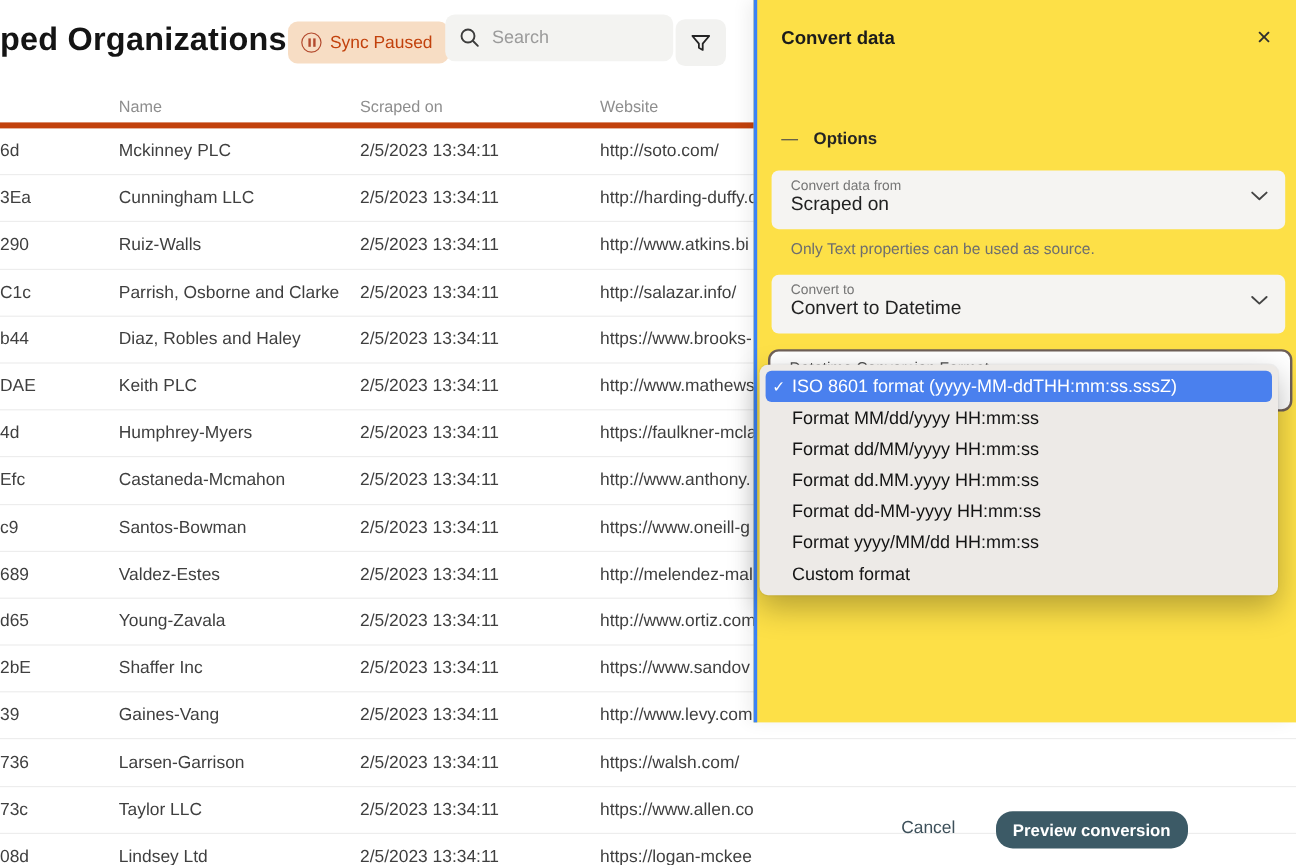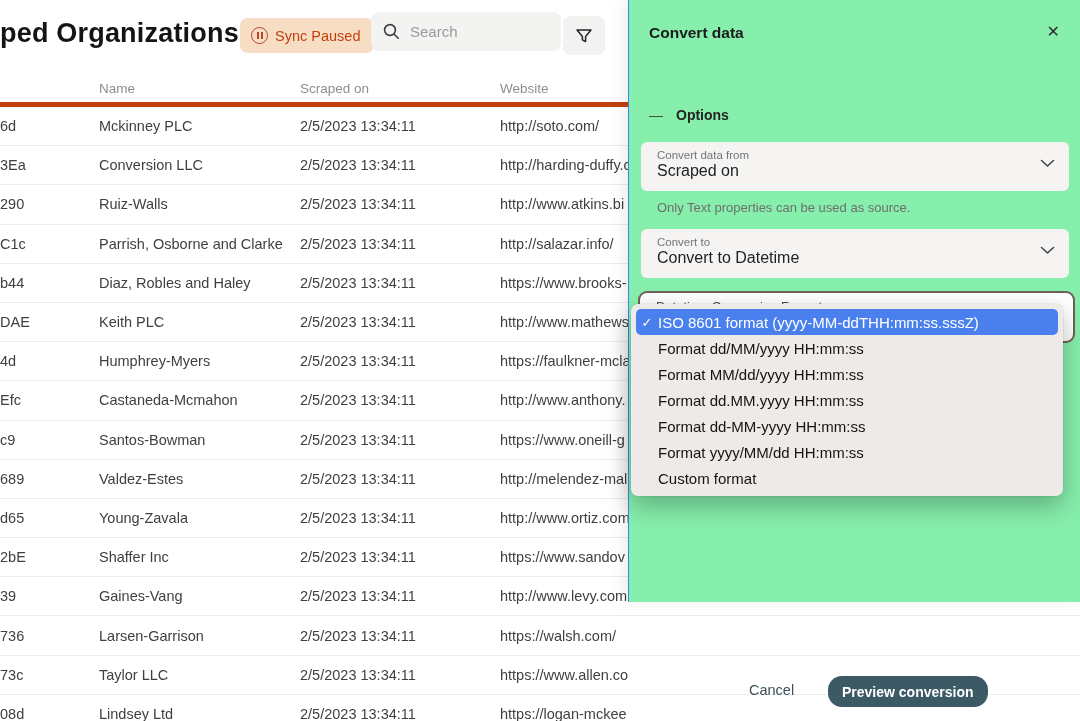--- a/index.html
+++ b/index.html
@@ -28,22 +28,22 @@
     font-size:13.5px; color:#8e8e8e; }
   .thead span { position:absolute; top:6px; }
   .th-name { left:99px; } .th-scraped { left:300px; } .th-website { left:500px; }
 
   .tbody { position:absolute; left:0; top:107px; width:1080px; }
   .row { position:relative; height:39.2px; border-bottom:1px solid #ededed; font-size:14.5px; color:#3f3f3f; }
   .cell { position:absolute; top:50%; transform:translateY(-50%); white-space:nowrap; }
   .cell.id { left:0; } .cell.name { left:99px; } .cell.scraped_on { left:300px; } .cell.website { left:500px; }
 
   
-  .panel { position:absolute; left:628px; top:0; width:452px; height:602px; background:#86efac;
-    box-shadow:-5px 0 14px rgba(0,0,0,.07); border-left:1px solid #3b82f6; }
+  .panel { position:absolute; left:628px; top:0; width:452px; height:602px; background:#fde047;
+    box-shadow:-5px 0 14px rgba(0,0,0,.07); border-left:3px solid #3b82f6; }
   .panel-title { position:absolute; left:20px; top:24px; font-size:15.5px; font-weight:600; color:#1b1b1b; }
   .close-btn { position:absolute; right:20px; top:22px; font-size:16px; color:#2e2e2e; cursor:pointer; }
 
   .options-row { position:absolute; left:20px; top:107px; display:flex; align-items:center; gap:13px; }
   .options-row .minus { color:#4a4a4a; font-size:14px; cursor:pointer; }
   .options-row .label { font-size:14px; font-weight:700; color:#242424; }
 
   .field { position:absolute; left:12px; width:428px; height:49px; background:#f5f4f2; border-radius:6px;
     padding:7px 16px 0 16px; cursor:pointer; }
   .field .flabel { font-size:11.5px; color:#757575; }
@@ -106,21 +106,21 @@
 
   <div class="tbody">
       <div class="row">
         <div class="cell id">6d</div>
         <div class="cell name">Mckinney PLC</div>
         <div class="cell scraped_on">2/5/2023 13:34:11</div>
         <div class="cell website">http://soto.com/</div>
       </div>
       <div class="row">
         <div class="cell id">3Ea</div>
-        <div class="cell name">Conversion LLC</div>
+        <div class="cell name">Cunningham LLC</div>
         <div class="cell scraped_on">2/5/2023 13:34:11</div>
         <div class="cell website">http://harding-duffy.c</div>
       </div>
       <div class="row">
         <div class="cell id">290</div>
         <div class="cell name">Ruiz-Walls</div>
         <div class="cell scraped_on">2/5/2023 13:34:11</div>
         <div class="cell website">http://www.atkins.bi</div>
       </div>
       <div class="row">
@@ -234,25 +234,25 @@
       <div class="flabel">Datetime Conversion Format</div>
     </div>
 
     <div class="menu">
         <div class="menu-item selected">
           <span class="check">✓</span>
           <span>ISO 8601 format (yyyy-MM-ddTHH:mm:ss.sssZ)</span>
         </div>
         <div class="menu-item">
           <span class="check"></span>
+          <span>Format MM/dd/yyyy HH:mm:ss</span>
+        </div>
+        <div class="menu-item">
+          <span class="check"></span>
           <span>Format dd/MM/yyyy HH:mm:ss</span>
-        </div>
-        <div class="menu-item">
-          <span class="check"></span>
-          <span>Format MM/dd/yyyy HH:mm:ss</span>
         </div>
         <div class="menu-item">
           <span class="check"></span>
           <span>Format dd.MM.yyyy HH:mm:ss</span>
         </div>
         <div class="menu-item">
           <span class="check"></span>
           <span>Format dd-MM-yyyy HH:mm:ss</span>
         </div>
         <div class="menu-item">

